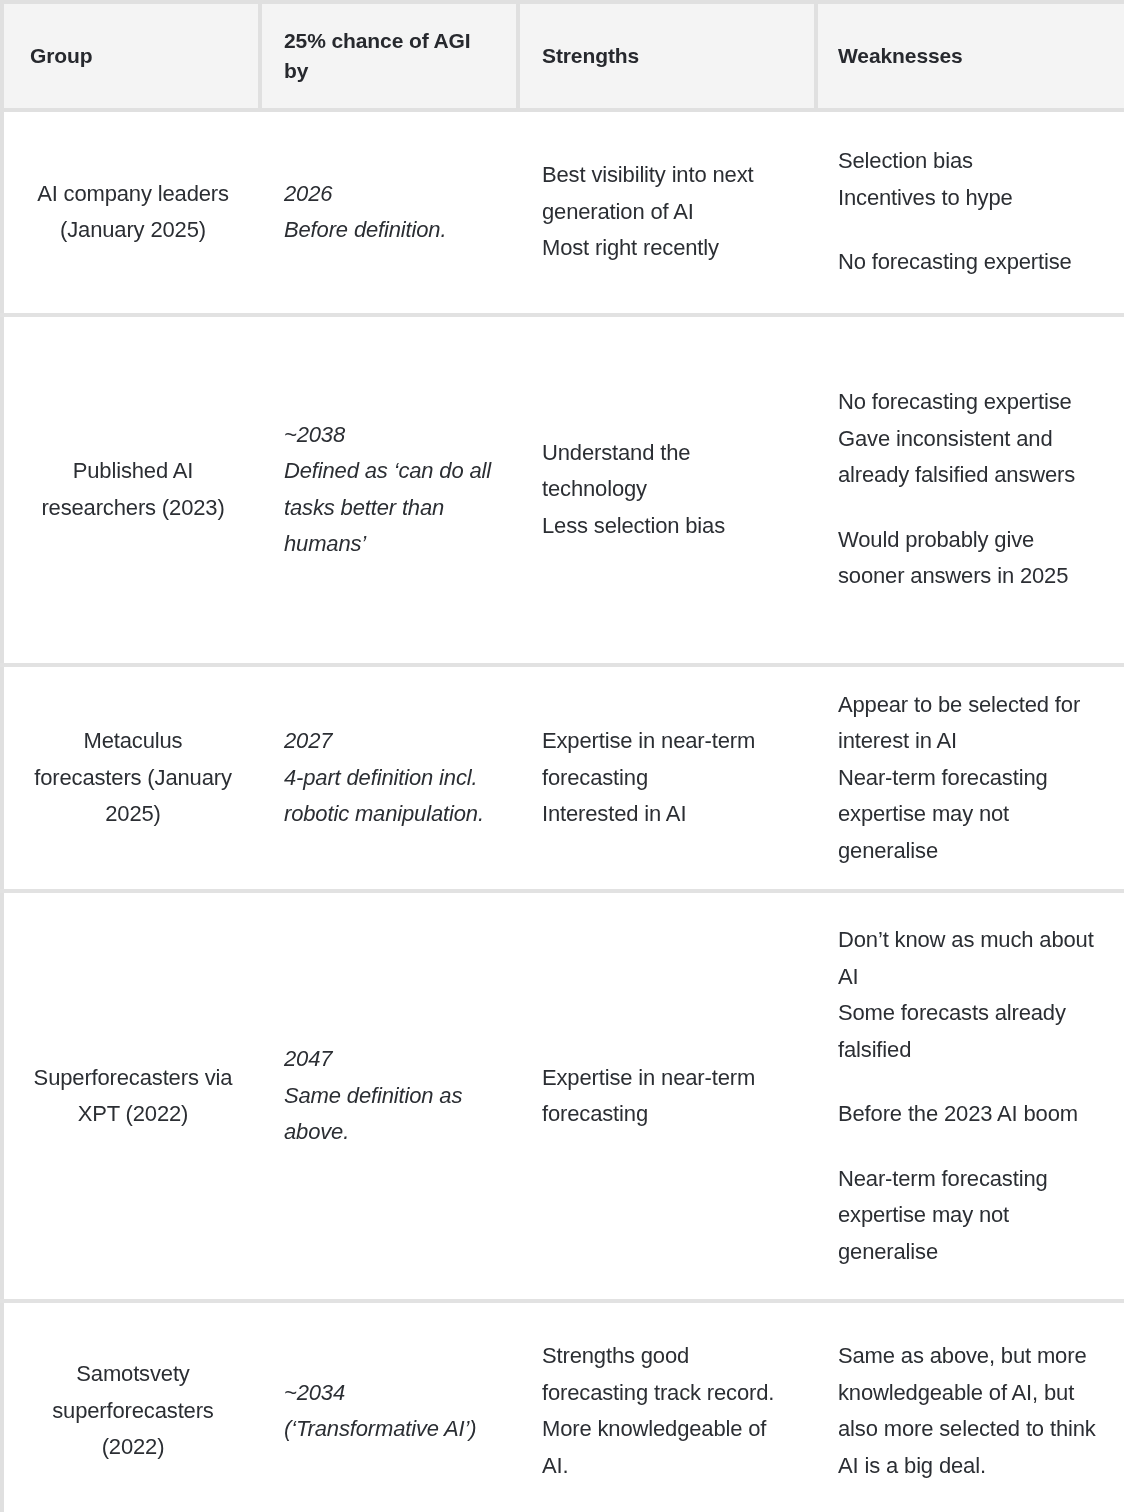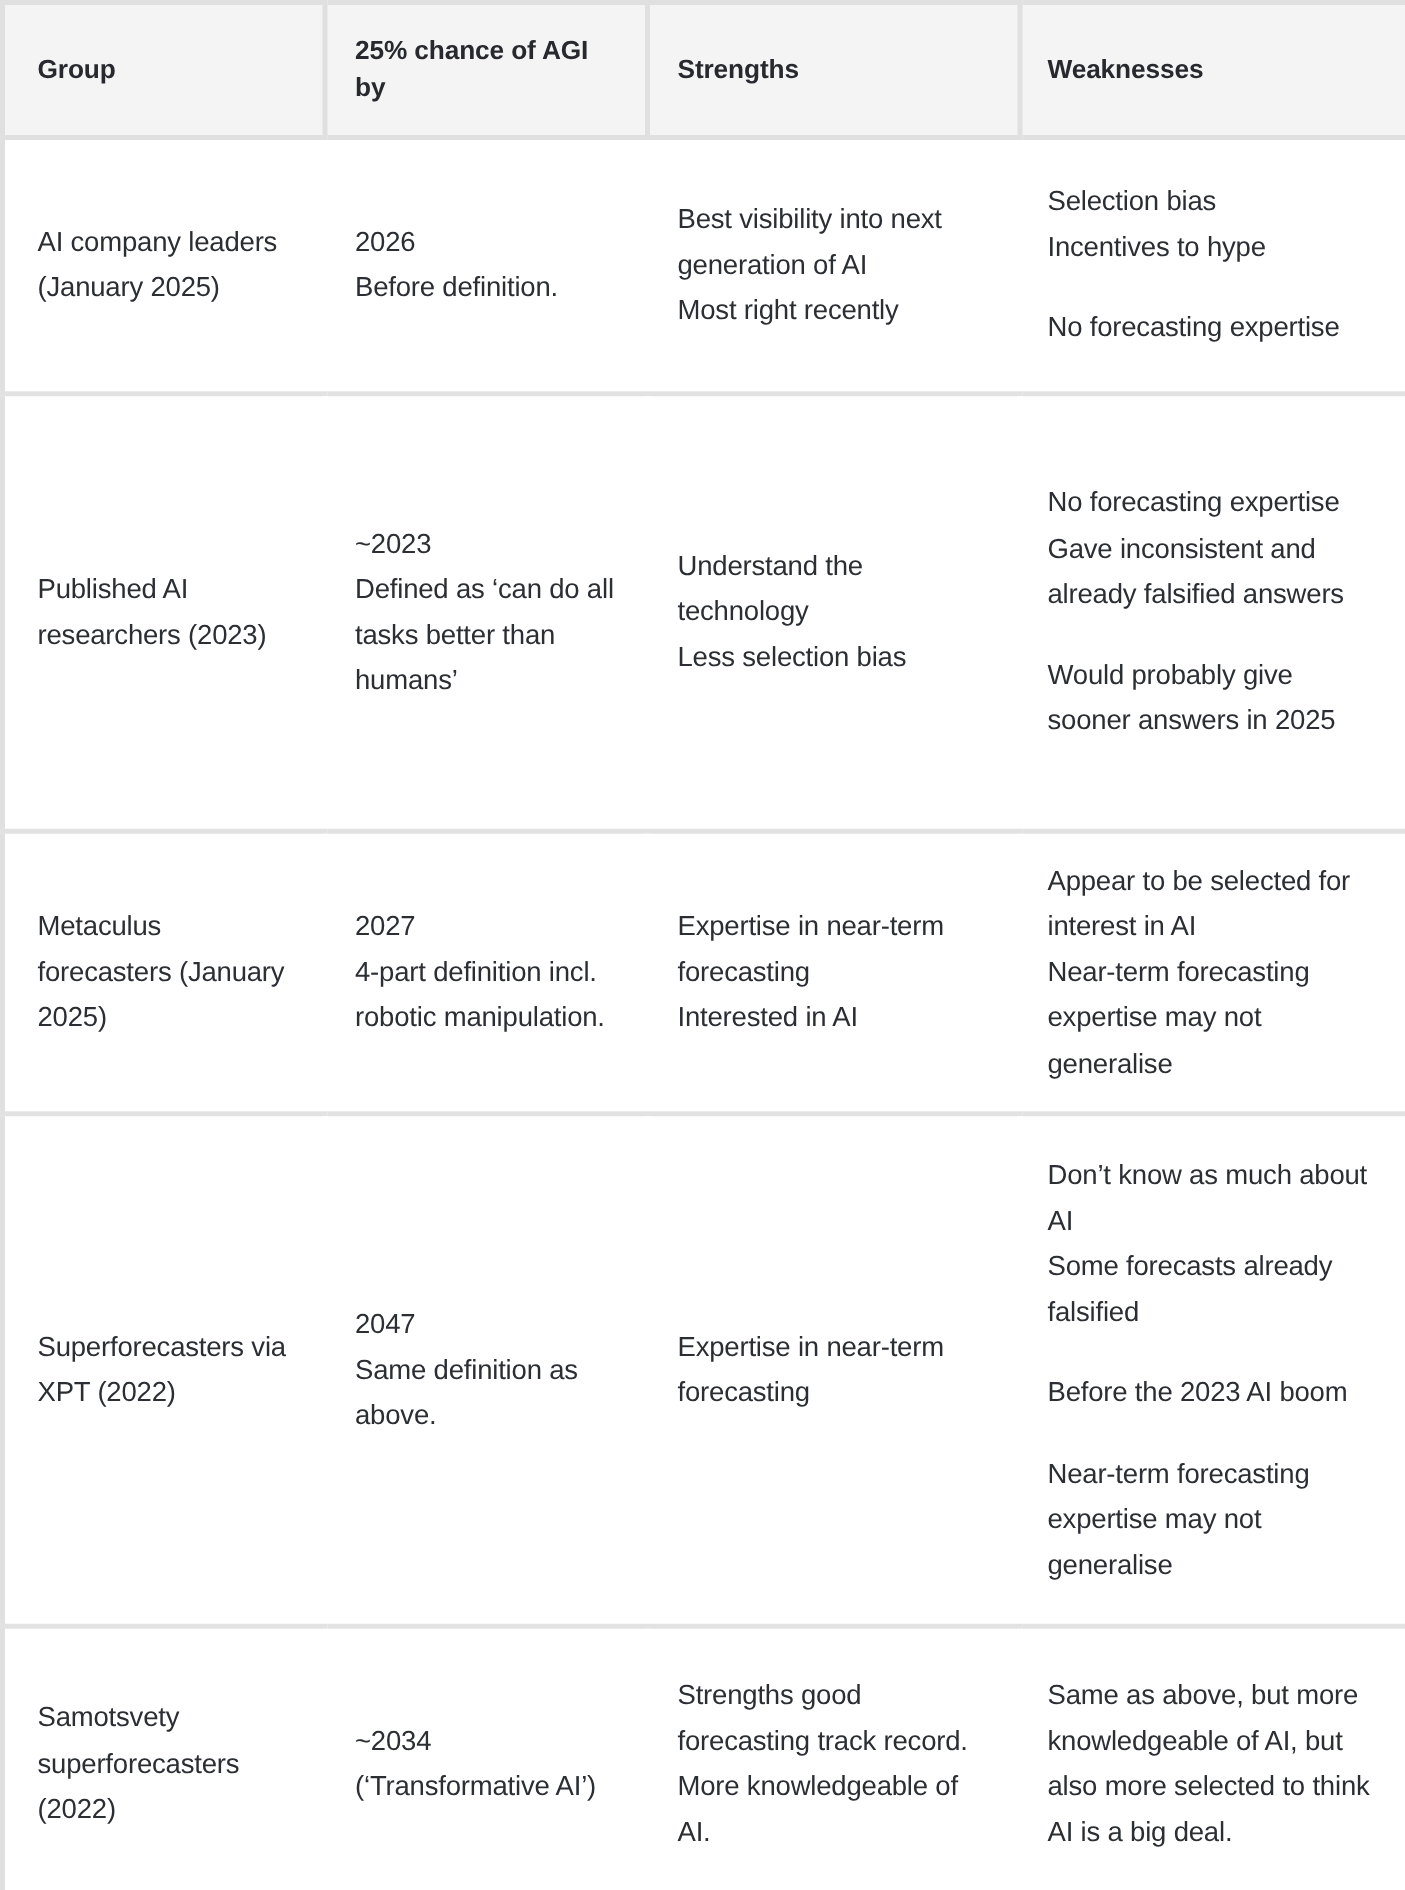--- a/index.html
+++ b/index.html
@@ -63,25 +63,26 @@
     line-height: 1.66;
     color: #2b2e33;
     padding: 20px 22px 20px 26px;
     border-bottom: 4px solid #e2e2e2;
     border-left: 4px solid #ffffff;
     letter-spacing: -0.15px;
     font-weight: 400;
   }
   tbody tr td:first-child {
     border-left: 4px solid #e0e0e0;
+    text-align: center;
   }
   tbody tr td:last-child {
     border-right: 4px solid #e0e0e0;
   }
-  tbody td.col-date       { padding-left: 22px; }
+  tbody td.col-date       { padding-left: 22px; font-style: italic; }
   tbody td.col-strengths  { padding-left: 22px; }
   tbody td.col-weaknesses { padding-left: 20px; }
 
   .cell-block { margin: 0; }
   .cell-block + .cell-block { margin-top: 28px; }
   .cell-line { display: block; }
 
   .row-leaders td       { height: 205px; }
   .row-researchers td   { height: 350px; }
   .row-metaculus td     { height: 222px; }
@@ -129,21 +130,21 @@
             </p>
             <p class="cell-block">
               <span class="cell-line">No forecasting expertise</span>
             </p>
           </td>
       </tr>
       <tr class="row-researchers">
         <td class="col-group">Published AI researchers (2023)</td>
         <td class="col-date">
             <p class="cell-block">
-              <span class="cell-line">~2023</span>
+              <span class="cell-line">~2038</span>
               <span class="cell-line">Defined as ‘can do all tasks better than humans’</span>
             </p>
           </td>
         <td class="col-strengths">
             <p class="cell-block">
               <span class="cell-line">Understand the technology</span>
               <span class="cell-line">Less selection bias</span>
             </p>
           </td>
         <td class="col-weaknesses">

